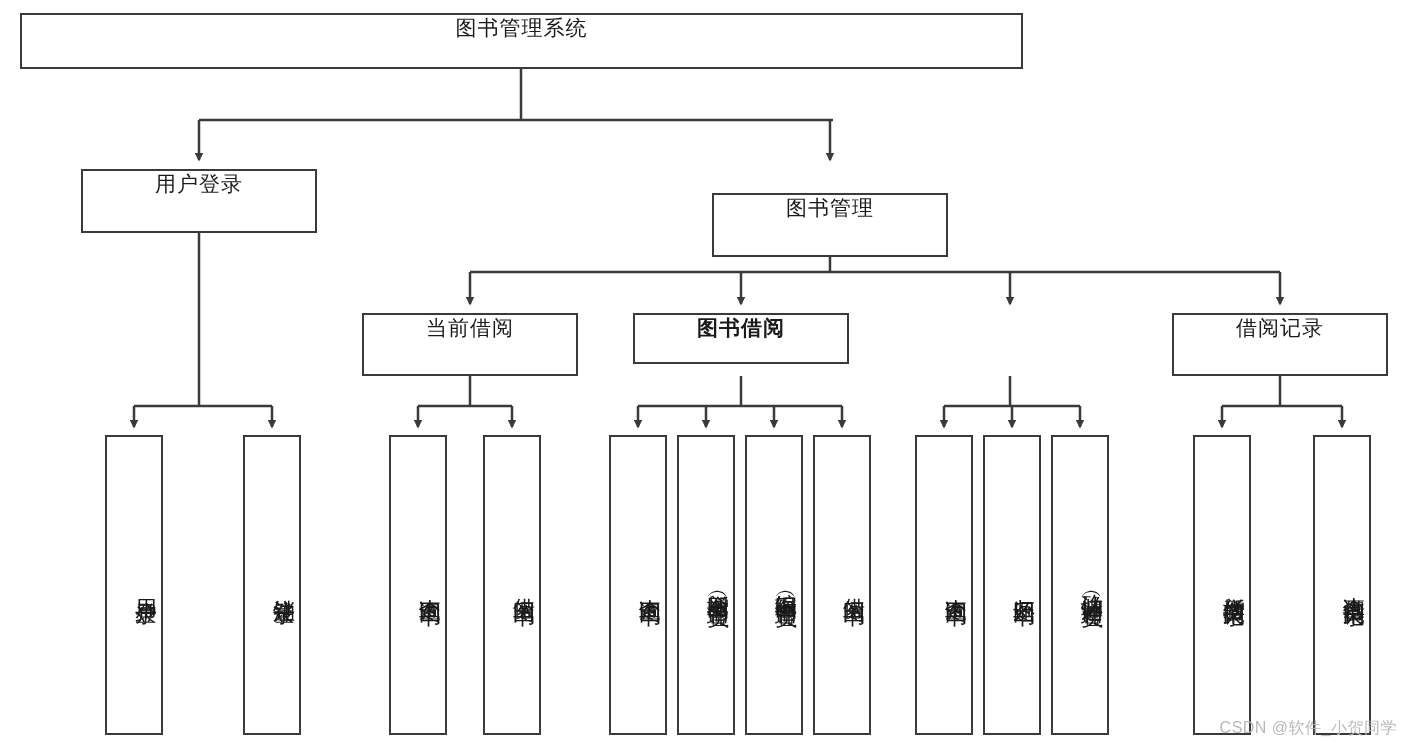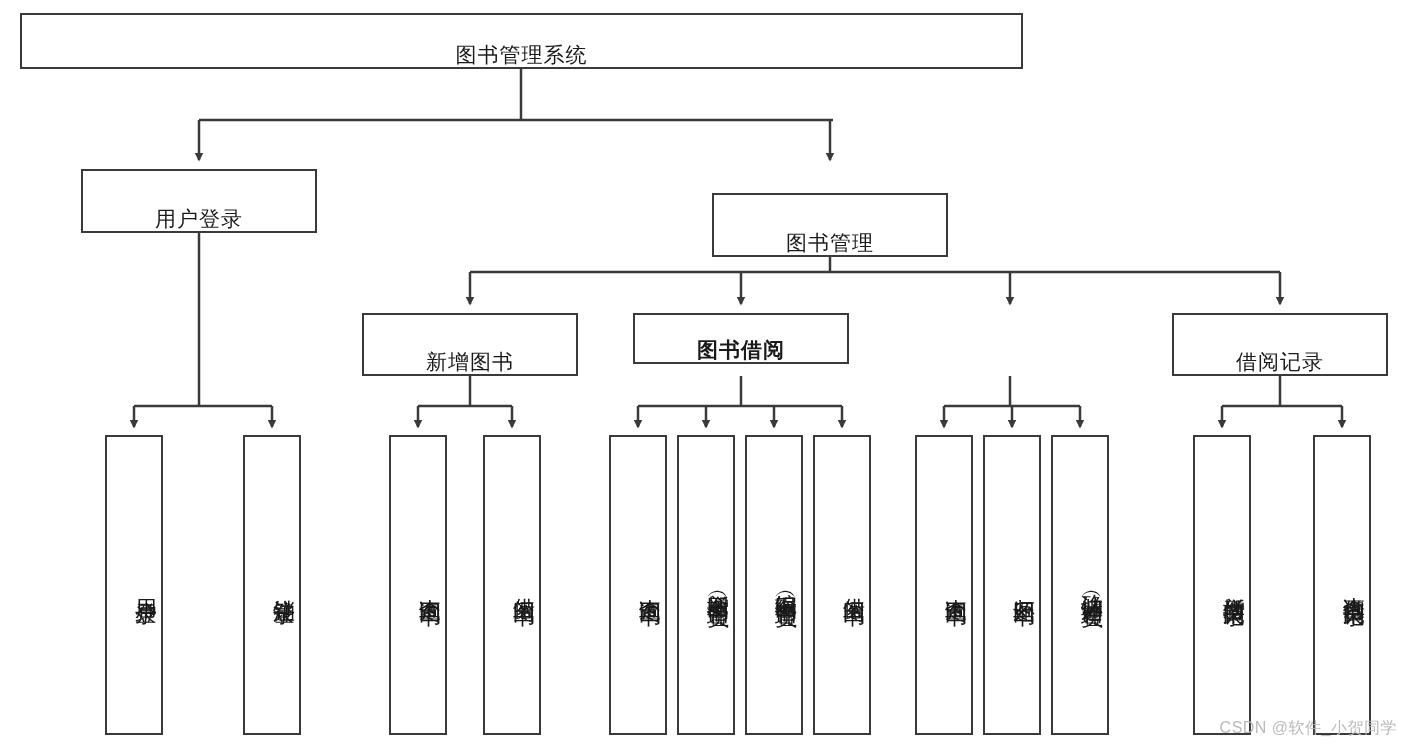--- a/index.html
+++ b/index.html
@@ -23,21 +23,21 @@
     top: 0;
     width: 1405px;
     height: 747px;
   }
   .node {
     position: absolute;
     box-sizing: border-box;
     background: #ffffff;
     border: 2px solid #3a3a3a;
     display: flex;
-    align-items: flex-end;
+    align-items: flex-start;
     justify-content: center;
     color: #1a1a1a;
     z-index: 2;
   }
   .node.horiz {
     font-size: 21px;
     letter-spacing: 1px;
     line-height: 1.2;
   }
   .node.vert {
@@ -129,21 +129,21 @@
   </div>
 
   <div class="node horiz" style="left:81px; top:169px; width:236px; height:64px;">
     <span class="nlabel">用户登录</span>
   </div>
   <div class="node horiz" style="left:712px; top:169px; width:236px; height:64px;margin-top:24px;">
     <span class="nlabel">图书管理</span>
   </div>
 
   <div class="node horiz" style="left:362px; top:313px; width:216px; height:63px;">
-    <span class="nlabel">新增图书</span>
+    <span class="nlabel">当前借阅</span>
   </div>
   <div class="node horiz" style="left:633px; top:313px; width:216px; height:51px;font-weight:bold;">
     <span class="nlabel">图书借阅</span>
   </div>
   <div class="node horiz" style="left:1172px; top:313px; width:216px; height:63px;">
     <span class="nlabel">借阅记录</span>
   </div>
 
   <div class="node vert" style="left:105px; top:435px; width:58px; height:300px;">
     <span class="nlabel">用户登录</span>

